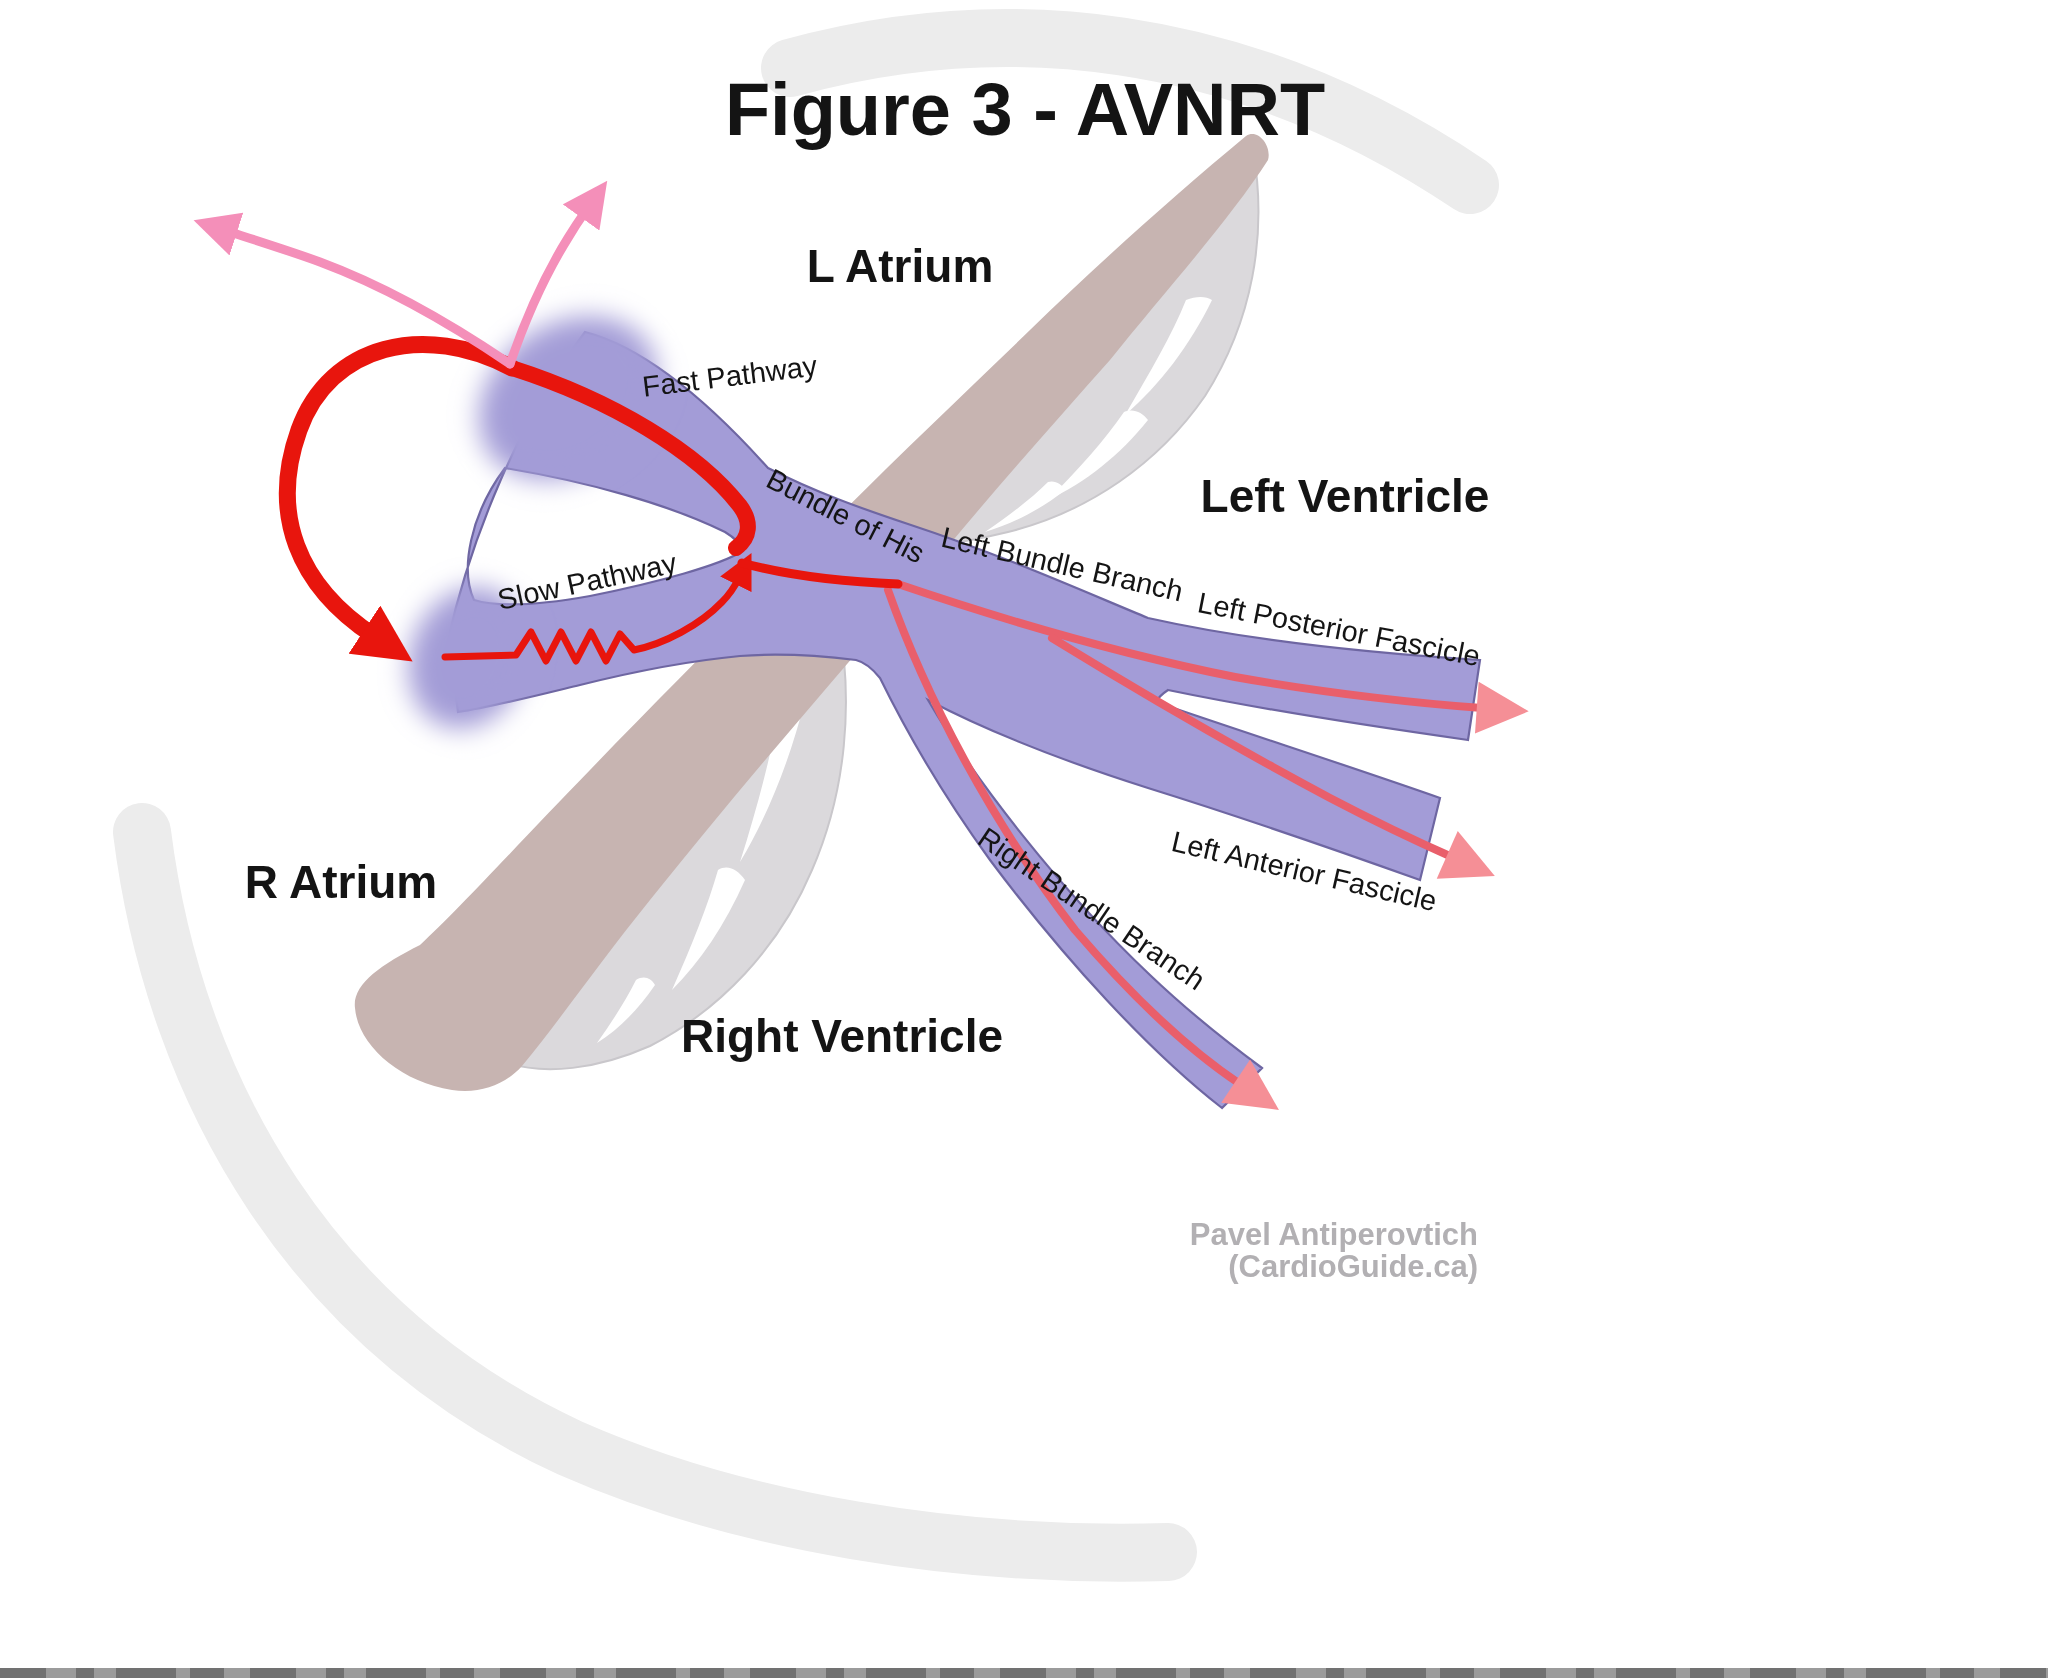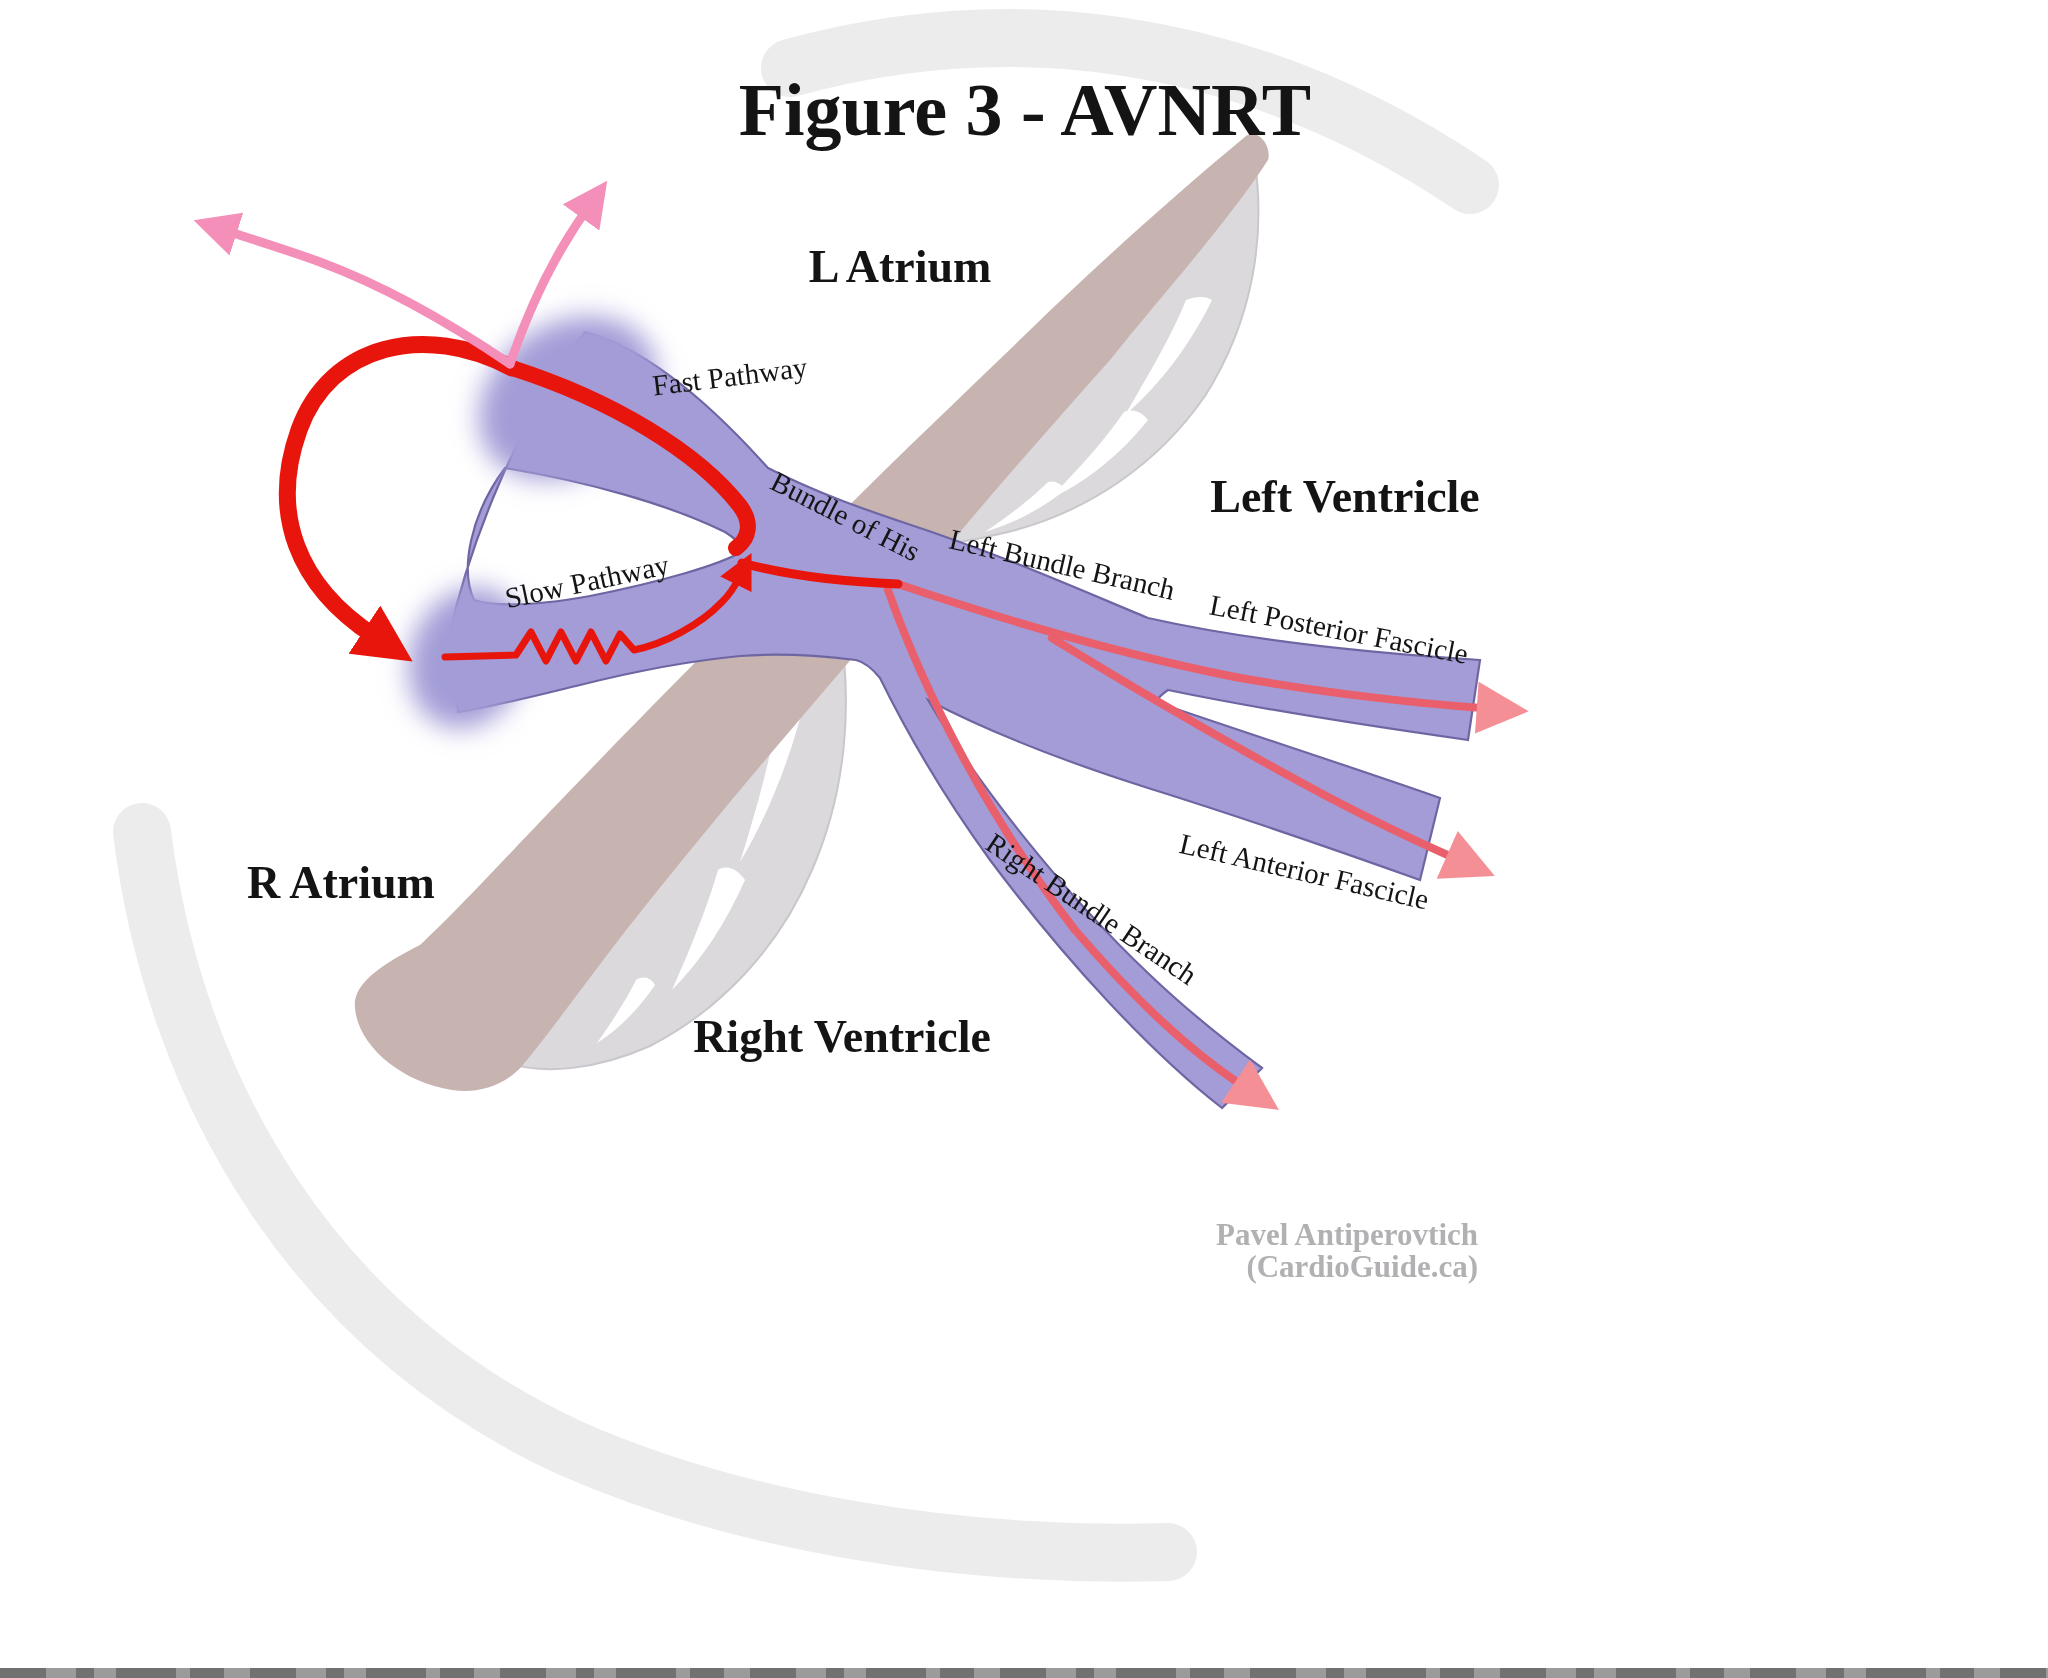--- a/index.html
+++ b/index.html
@@ -1,17 +1,17 @@
 <!DOCTYPE html>
 <html style="--conduction-purple: #a39cd7; --conduction-edge: #6e66a2; --reentry-red: #e8150d; --impulse-line-salmon: #e95f6b; --impulse-arrow-salmon: #f58f96; --arrow-pink: #f48fb9; --septum-taupe: #c7b4b1; --leaflet-gray: #dbd9dc; --background-arc-gray: #ececec; --attribution-gray: #b2b0b3; --label-black: #141414;"><head>
 <meta charset="utf-8">
 <style>
   html,body{margin:0;padding:0;background:#ffffff;}
   .stage{position:relative;width:2048px;height:1678px;background:#fff;
-         font-family:Liberation Serif, serif;overflow:hidden;}
+         font-family:Liberation Sans, sans-serif;overflow:hidden;}
   svg{display:block;}
   .bg-arc{stroke:var(--background-arc-gray);stroke-width:58;fill:none;stroke-linecap:round;}
   .leaflet{fill:var(--leaflet-gray);stroke:#c9c7cb;stroke-width:2;}
   .sliver{fill:#ffffff;}
   .septum{fill:var(--septum-taupe);}
   .purple-body{fill:var(--conduction-purple);stroke:var(--conduction-edge);stroke-width:2.2;fill-rule:evenodd;}
   .fuzz{fill:var(--conduction-purple);filter:url(#blurF);}
   .red-thick{stroke:var(--reentry-red);stroke-width:17;fill:none;stroke-linecap:round;}
   .red-mid{stroke:var(--reentry-red);stroke-width:16;fill:none;stroke-linecap:round;}
   .red-thin{stroke:var(--reentry-red);stroke-width:7;fill:none;stroke-linecap:round;stroke-linejoin:round;}

